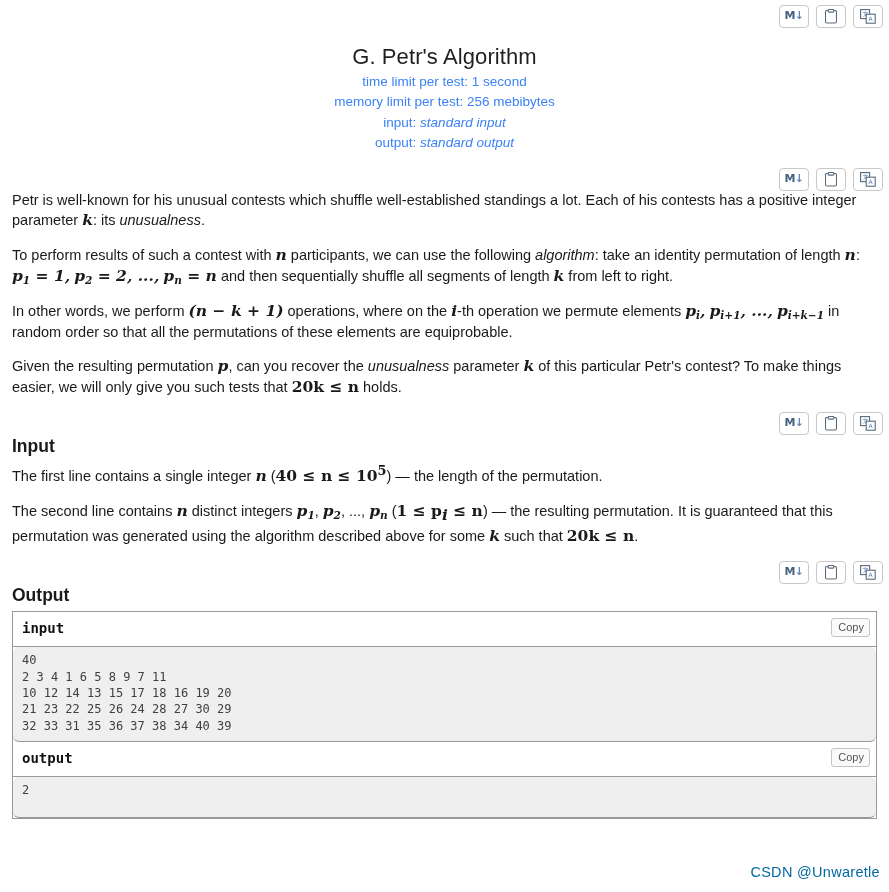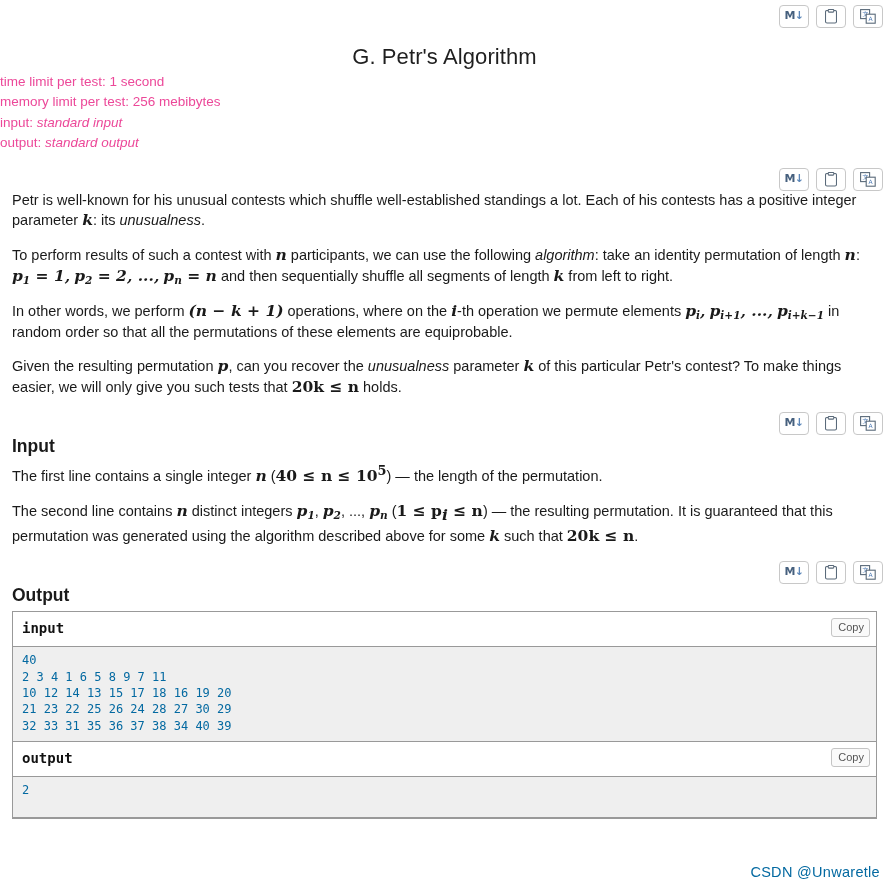--- a/index.html
+++ b/index.html
@@ -52,23 +52,24 @@
   
   .title {
     text-align: center;
     font-size: 22px;
     font-weight: 400;
     color: #1f1f1f;
     margin: 14px 0 0 0;
     letter-spacing: 0.1px;
   }
   .limits {
+    text-align: center;
     font-size: 13.5px;
     line-height: 1.52;
-    color: #ec4899;
+    color: #3b82f6;
   }
 
   
   .content { padding: 0 12px; }
   p.para { margin: 0 0 14px 0; }
   .sec-head {
     font-size: 17.5px;
     font-weight: 700;
     margin: 0 0 3px 0;
     color: #1a1a1a;
@@ -103,22 +104,23 @@
     font-size: 11px;
     padding: 2px 5px 3px 6px;
     cursor: pointer;
   }
   .sample-body {
     background: #efefef;
     padding: 5px 3px 7px 9px;
     font-family: "DejaVu Sans Mono", monospace;
     font-size: 12px;
     line-height: 1.37;
-    color: #0369a1;
+    color: #404040;
     white-space: pre;
+    border-radius: 6px;
   }
   .sample-body.out { padding-bottom: 18px; }
   .sample-box .sample-head + .sample-body { border-bottom: 1px solid #999999; }
   .sample-box .sample-body + .sample-head { border-top: 0; }
 
   
   .watermark {
     position: absolute;
     right: 9px;
     bottom: 9px;

